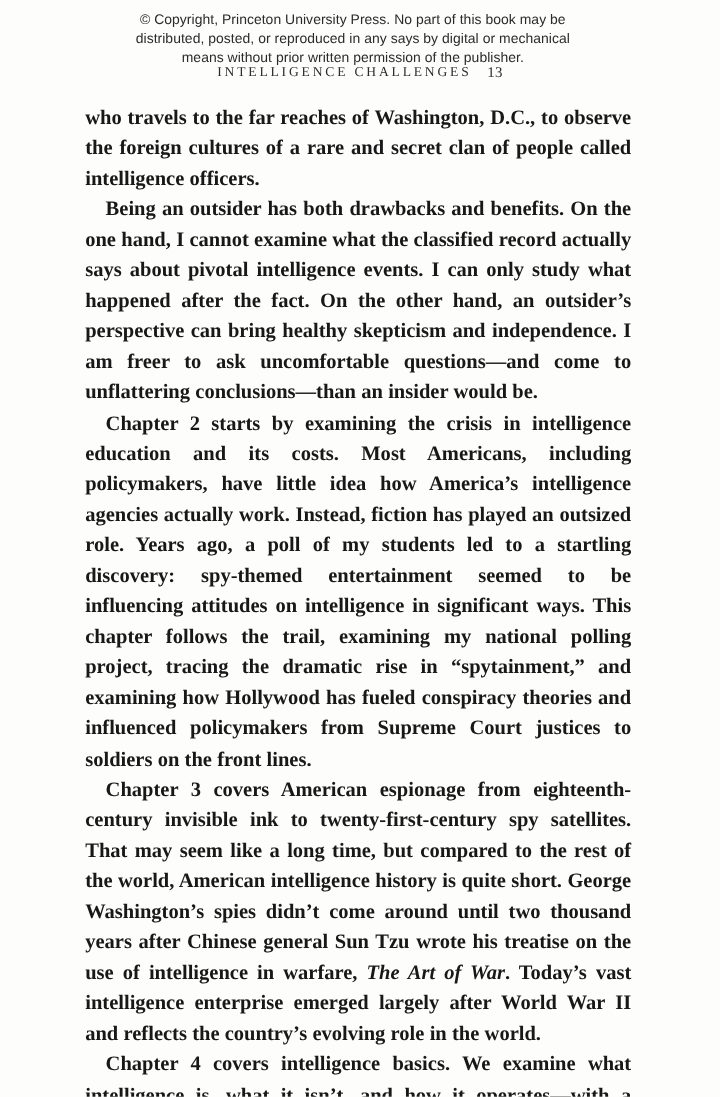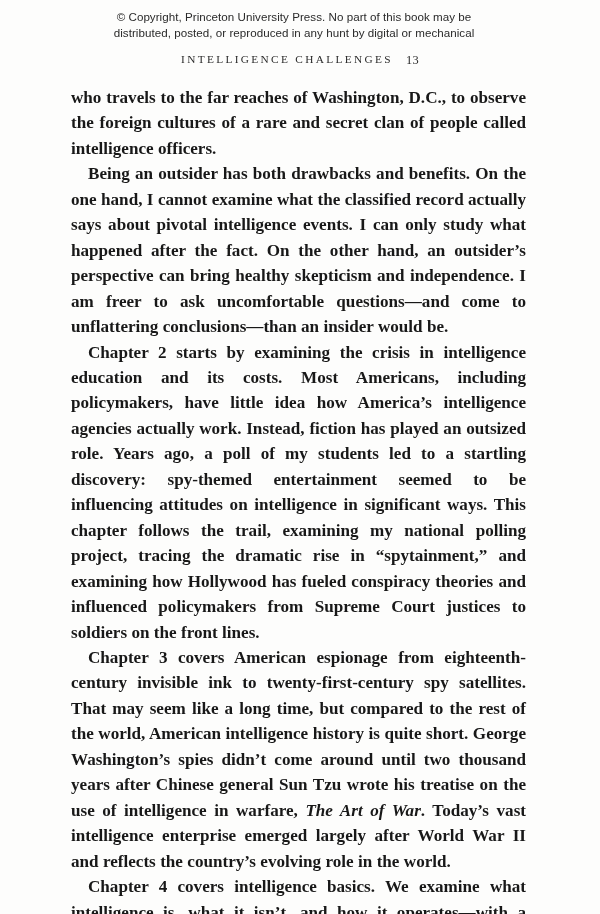--- a/index.html
+++ b/index.html
@@ -106,21 +106,22 @@
     white-space: nowrap;
   }
 </style>
 </head>
 <body>
 
 <div class="page">
 
   <div class="copyright-block">
     <span class="cline">© Copyright, Princeton University Press. No part of this book may be</span>
-    <span class="cline">distributed, posted, or reproduced in any hunt by digital or mechanical</span>
+    <span class="cline">distributed, posted, or reproduced in any says by digital or mechanical</span>
+    <span class="cline">means without prior written permission of the publisher.</span>
   </div>
 
   <div class="running-head">
     <span class="rh-title">Intelligence Challenges</span><span class="rh-folio">13</span>
   </div>
 
   <div class="textblock">
 
     <p class="para">who travels to the far reaches of Washington, D.C., to observe the foreign cultures of a rare and secret clan of people called intelligence officers.</p>
 

